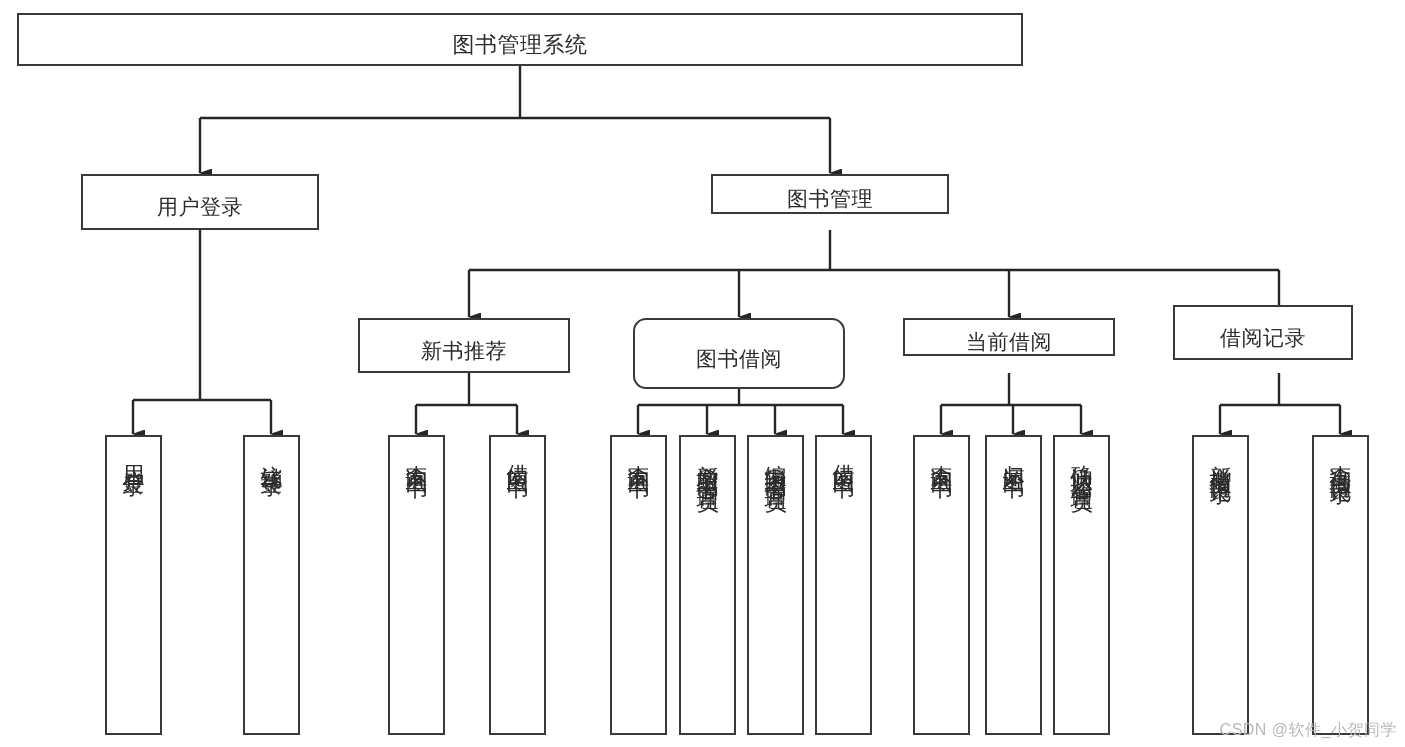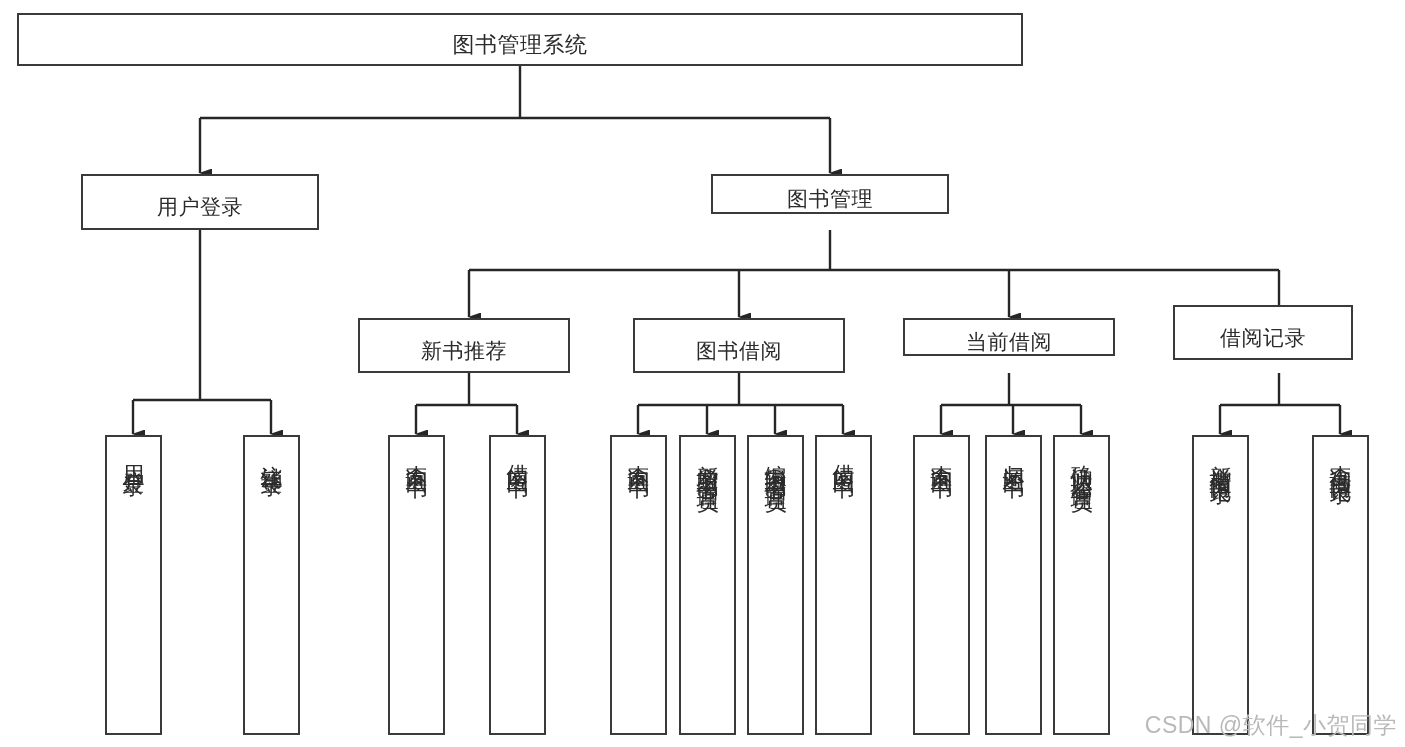--- a/index.html
+++ b/index.html
@@ -57,21 +57,21 @@
     text-orientation: upright;
     font-size: 22px;
     letter-spacing: 4px;
     line-height: 1.0;
     white-space: nowrap;
   }
   #watermark {
     position: absolute;
     right: 8px;
     bottom: 6px;
-    font-size: 23px;
+    font-size: 16px;
     color: #b9b9b9;
     letter-spacing: 0.5px;
     white-space: nowrap;
     pointer-events: none;
   }
 </style>
 </head>
 <body>
 
 <div id="diagram-root">
@@ -125,21 +125,21 @@
       </div>
       <div class="node-box horizontal level2" style="left: 81px; top: 174px; width: 238px; height: 56px;">
         <span class="node-label">用户登录</span>
       </div>
       <div class="node-box horizontal level2" style="left: 711px; top: 174px; width: 238px; height: 40px;">
         <span class="node-label">图书管理</span>
       </div>
       <div class="node-box horizontal level3" style="left: 358px; top: 318px; width: 212px; height: 55px;">
         <span class="node-label">新书推荐</span>
       </div>
-      <div class="node-box horizontal level3" style="left: 633px; top: 318px; width: 212px; height: 55px;">
+      <div class="node-box horizontal level3" style="left: 633px; top: 318px; width: 212px; height: 71px; border-radius: 13px;">
         <span class="node-label">图书借阅</span>
       </div>
       <div class="node-box horizontal level3" style="left: 903px; top: 318px; width: 212px; height: 38px;">
         <span class="node-label">当前借阅</span>
       </div>
       <div class="node-box horizontal level3" style="left: 1173px; top: 305px; width: 180px; height: 55px;">
         <span class="node-label">借阅记录</span>
       </div>
       <div class="node-box vertical leaf" style="left: 105px; top: 435px; width: 57px; height: 300px;">
         <span class="node-label">用户登录</span>

